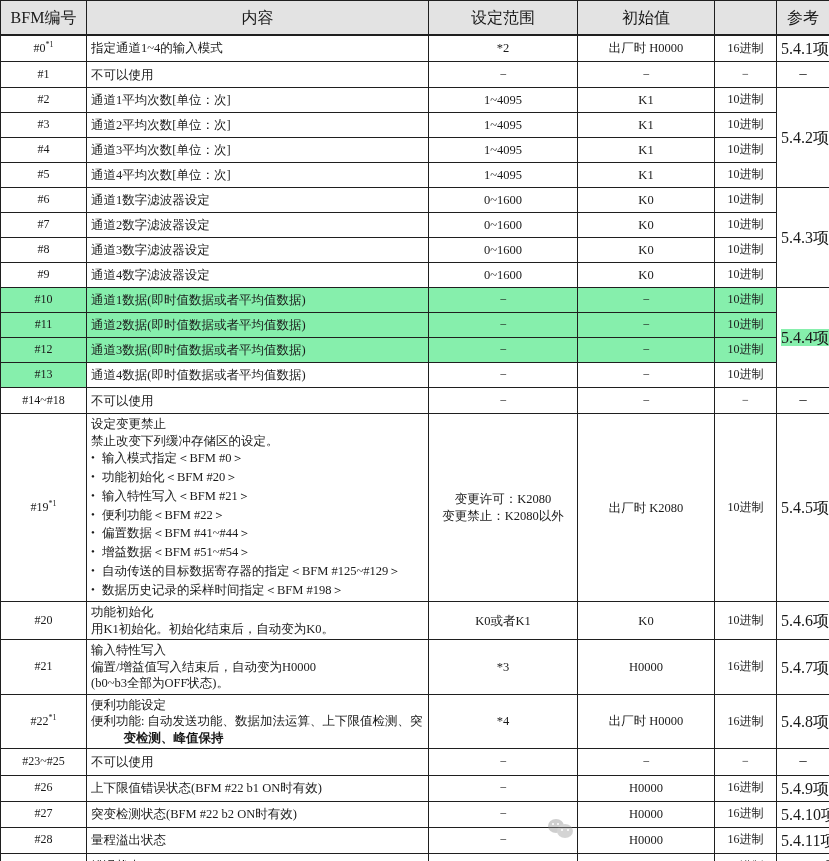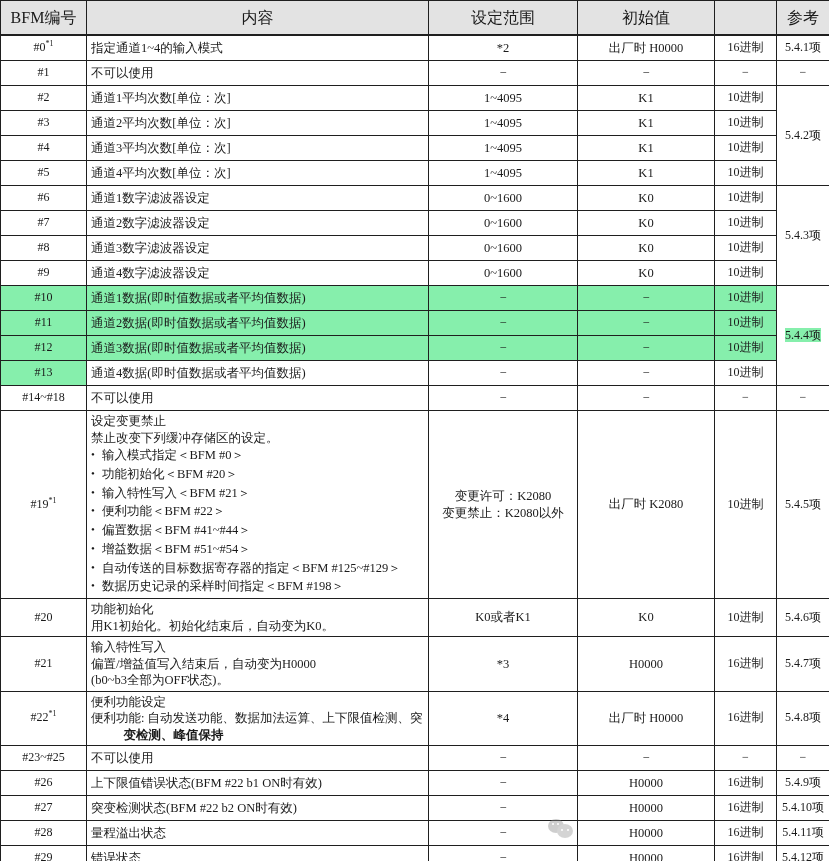--- a/index.html
+++ b/index.html
@@ -48,21 +48,21 @@
     font-size: 16px;
     padding: 6px 2px;
     border-bottom-width: 2px;
   }
 
   td.col-bfm  { text-align: center; font-size: 12px; white-space: nowrap; }
   td.col-desc { text-align: left; }
   td.col-range,
   td.col-init { text-align: center; white-space: nowrap; }
   td.col-proc { text-align: center; font-size: 12px; white-space: nowrap; }
-  td.col-ref  { text-align: center; font-size: 12px; white-space: nowrap; margin-top: 48px; }
+  td.col-ref  { text-align: center; font-size: 16px; white-space: nowrap; margin-top: 48px; }
 
   tr.row-h24 td { height: 20px; }
 
   
   tr.grp-top td,
   tr.grp-top th { border-top-width: 2px; }
 
   .sel { background-color: #86efac; }
 
   sup {

